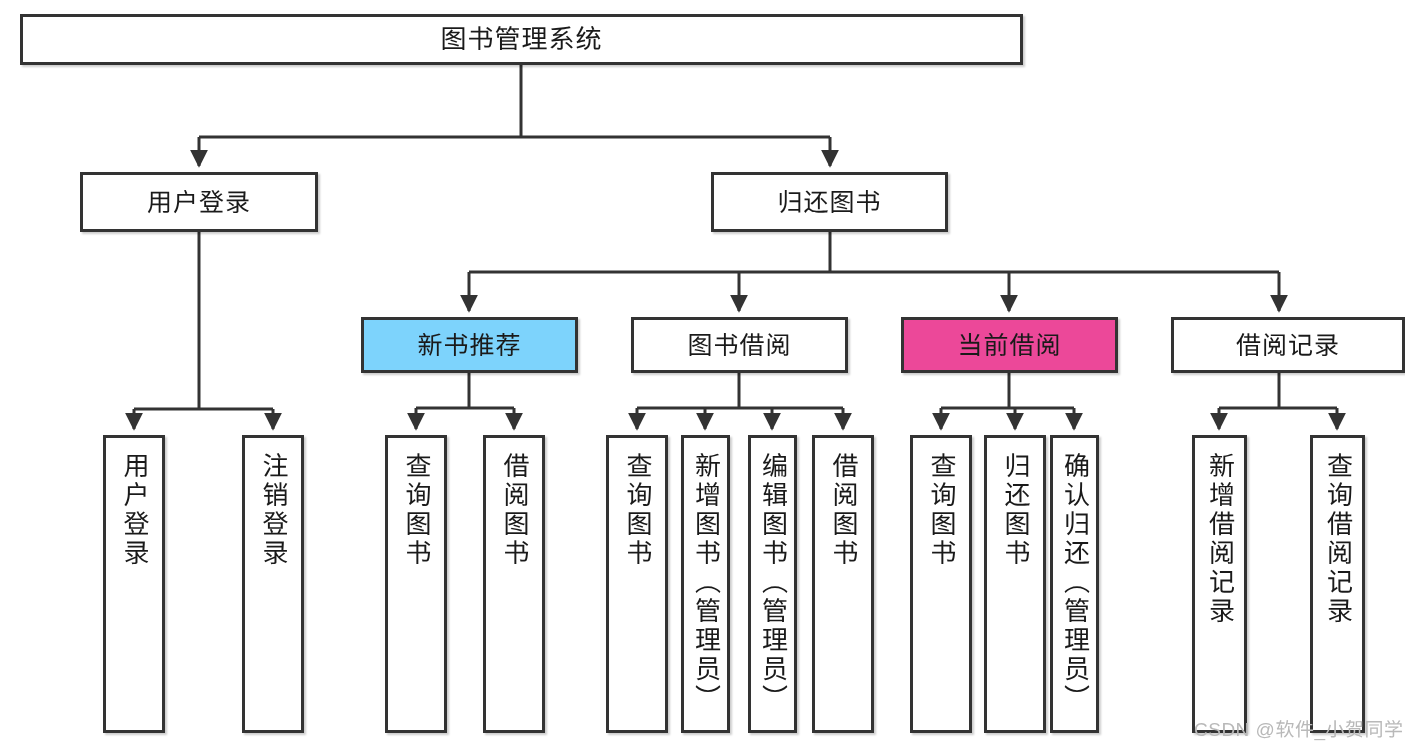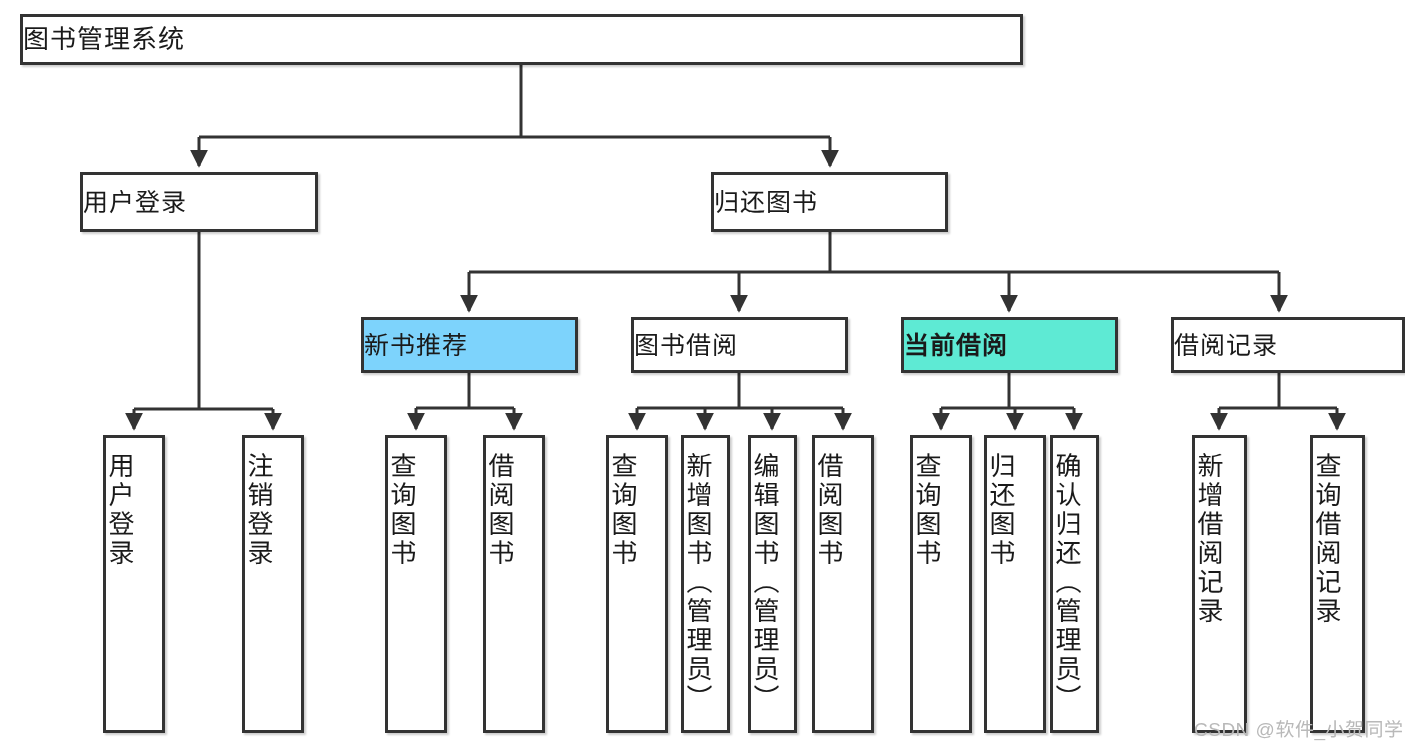--- a/index.html
+++ b/index.html
@@ -27,20 +27,21 @@
     pointer-events: none;
   }
   .node {
     position: absolute;
     box-sizing: border-box;
     background: #ffffff;
     border: 3px solid #333333;
     box-shadow: 2px 2px 2px rgba(0,0,0,0.20);
     display: flex;
     align-items: center;
+    justify-content: center;
     color: #1a1a1a;
   }
   .node-label {
     display: block;
     text-align: center;
     line-height: 1.05;
     letter-spacing: 1px;
   }
   .node.horizontal .node-label {
     writing-mode: horizontal-tb;
@@ -133,21 +134,21 @@
   <div class="node horizontal" style="left: 711px; top: 172px; width: 237px; height: 60px; border-color: rgb(51, 51, 51); background: rgb(255, 255, 255); color: rgb(26, 26, 26);">
     <span class="node-label">归还图书</span>
   </div>
 
   <div class="node horizontal" style="left: 361px; top: 317px; width: 217px; height: 56px; border-color: rgb(51, 51, 51); background: #7dd3fc; color: rgb(26, 26, 26);">
     <span class="node-label">新书推荐</span>
   </div>
   <div class="node horizontal" style="left: 631px; top: 317px; width: 217px; height: 56px; border-color: rgb(51, 51, 51); background: rgb(255, 255, 255); color: rgb(26, 26, 26);">
     <span class="node-label">图书借阅</span>
   </div>
-  <div class="node horizontal" style="left: 901px; top: 317px; width: 217px; height: 56px; border-color: rgb(51, 51, 51); background: #5eead4; color: rgb(26, 26, 26); font-weight: bold;">
+  <div class="node horizontal" style="left: 901px; top: 317px; width: 217px; height: 56px; border-color: rgb(51, 51, 51); background: #ec4899; color: rgb(26, 26, 26);">
     <span class="node-label">当前借阅</span>
   </div>
   <div class="node horizontal" style="left: 1171px; top: 317px; width: 234px; height: 56px; border-color: rgb(51, 51, 51); background: rgb(255, 255, 255); color: rgb(26, 26, 26);">
     <span class="node-label">借阅记录</span>
   </div>
 
   <div class="node vertical" style="left: 103px; top: 435px; width: 62px; height: 298px; border-color: rgb(51, 51, 51); background: rgb(255, 255, 255); color: rgb(26, 26, 26);">
     <span class="node-label">用户登录</span>
   </div>
   <div class="node vertical" style="left: 242px; top: 435px; width: 62px; height: 298px; border-color: rgb(51, 51, 51); background: rgb(255, 255, 255); color: rgb(26, 26, 26);">

